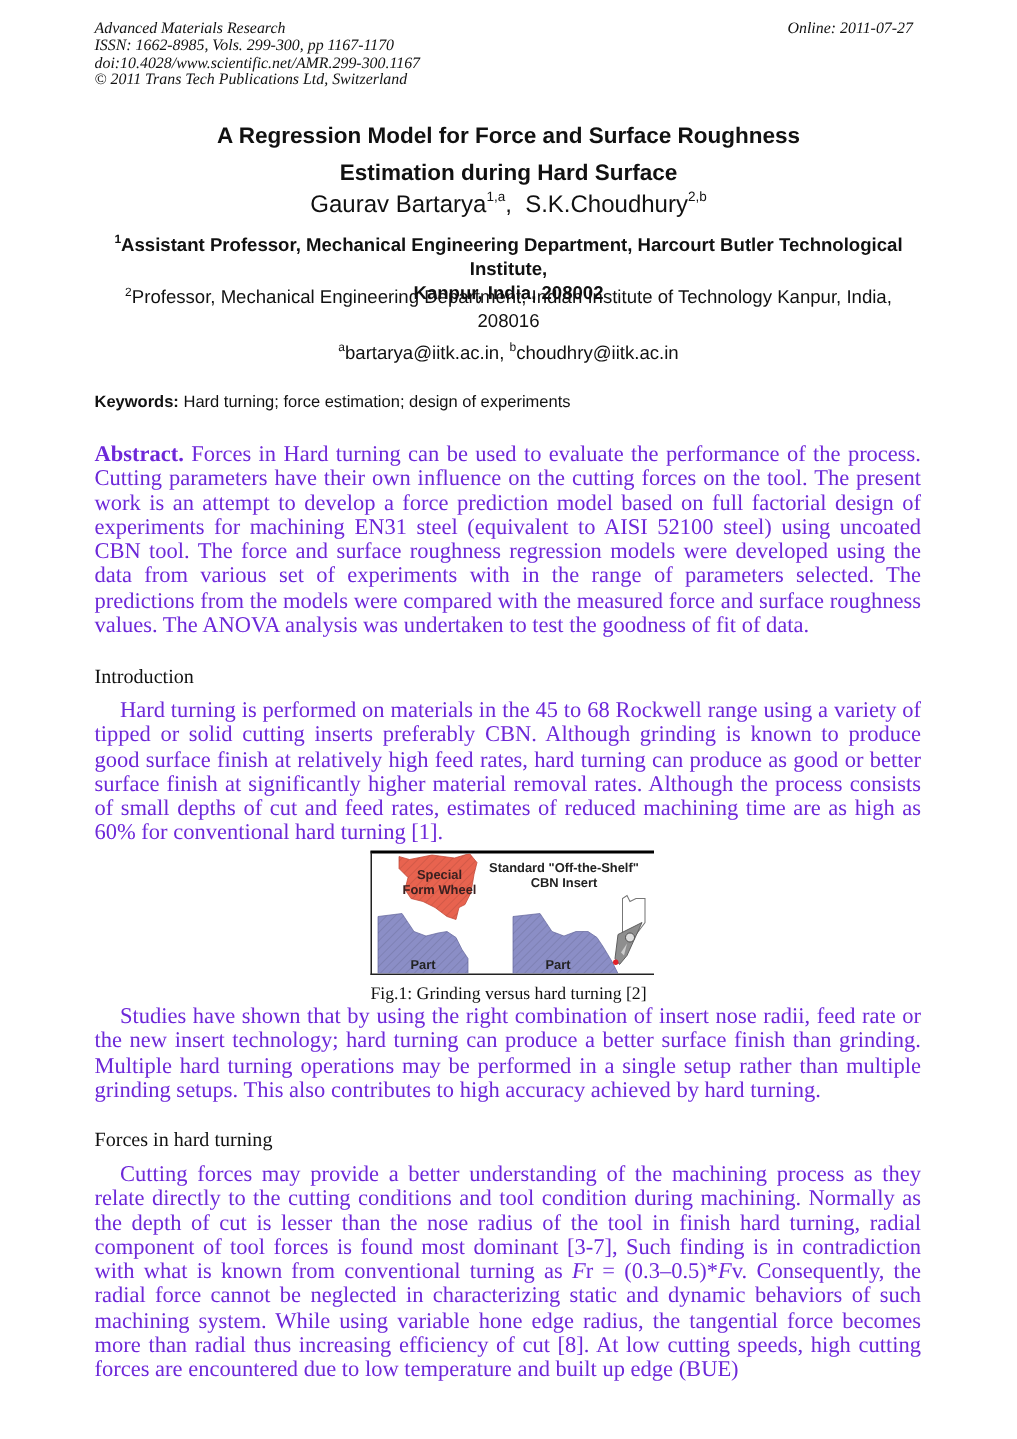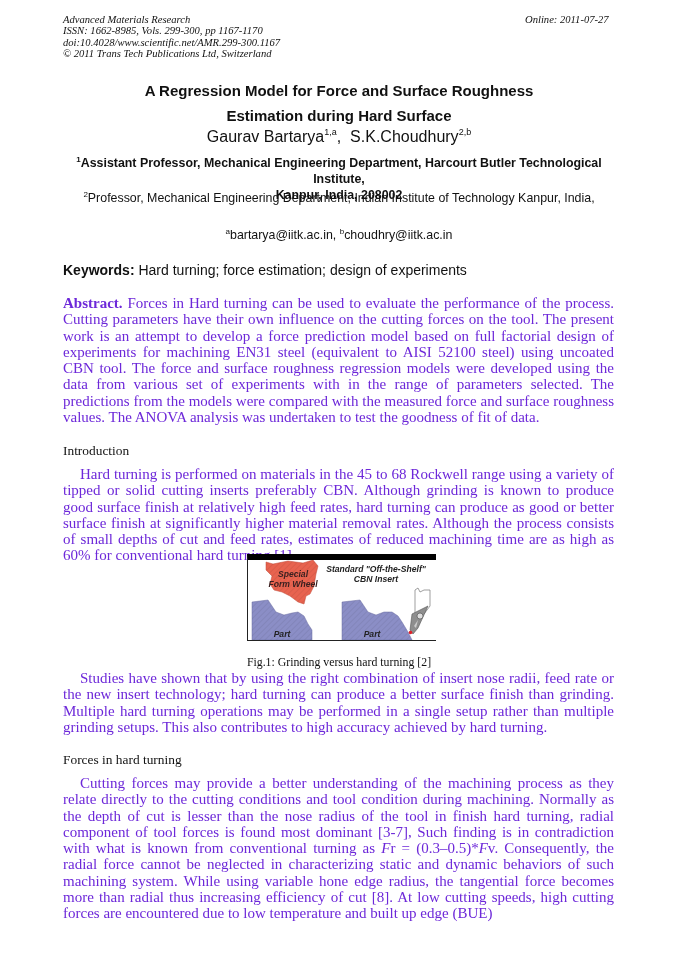--- a/index.html
+++ b/index.html
@@ -24,42 +24,42 @@
       font-family: "Liberation Sans", sans-serif; font-size: 16px; color: #111;
     }
     .authors sup, .affil sup { font-size: 9px; vertical-align: 7px; line-height: 0; }
     .affil {
       left: 60px; width: 558px; text-align: center;
       font-family: "Liberation Sans", sans-serif; font-size: 12.4px; line-height: 16px; color: #111;
     }
     .affil sup { font-size: 8px; vertical-align: 5px; }
     .keywords {
       left: 63px; top: 262px;
-      font-family: "Liberation Sans", sans-serif; font-size: 14px; color: #111;
+      font-family: "Liberation Sans", sans-serif; font-size: 11px; color: #111;
     }
     .keywords b { font-weight: bold; }
     .body-text {
       left: 63px; width: 551px;
       font-family: "Liberation Serif", serif; font-size: 15px; line-height: 16.3px;
       text-align: justify; color: #6d28d9;
     }
     .body-text b { font-weight: bold; }
     .indent { text-indent: 17px; }
     .section-head {
       left: 63px;
       font-family: "Liberation Serif", serif; font-weight: normal; font-size: 13.4px; color: #111;
     }
     .caption {
       left: 60px; width: 558px; text-align: center; top: 655px;
       font-family: "Liberation Serif", serif; font-size: 11.8px; color: #111;
     }
     .figure {
-      left: 247px; top: 554px; width: 188px; height: 80px;
-      border-left: 1px solid #222; border-top: 6px solid #000000; border-bottom: 1px solid #222;
-      background: #fff; overflow: hidden; font-style: italic;
+      left: 247px; top: 567px; width: 188px; height: 80px;
+      border-left: 1px solid #222; border-top: 2px solid #000000; border-bottom: 1px solid #222;
+      background: #fff; overflow: hidden;
     }
     .figure svg { display: block; }
     .fig-label {
       font-family: "Liberation Sans", sans-serif; font-weight: bold; font-size: 8.6px;
     }
     i.var { font-style: italic; }
   </style>
 </head>
 <body>
 
@@ -77,20 +77,21 @@
 <div class="abs authors">
   <span>Gaurav Bartarya</span><sup>1,a</sup><span>,&nbsp;&nbsp;</span><span>S.K.Choudhury</span><sup>2,b</sup>
 </div>
 
 <div class="abs affil" style="top:155px;font-weight:bold;">
   <div><sup>1</sup><span>Assistant Professor, Mechanical Engineering Department, Harcourt Butler Technological Institute,</span></div>
   <div>Kanpur, India, 208002</div>
 </div>
 <div class="abs affil" style="top:190px;">
   <div><sup>2</sup><span>Professor, Mechanical Engineering Department, Indian Institute of Technology Kanpur, India,</span></div>
+  <div>208016</div>
 </div>
 <div class="abs affil" style="top:227px;">
   <sup>a</sup><span>bartarya@iitk.ac.in</span><span>, </span><sup>b</sup><span>choudhry@iitk.ac.in</span>
 </div>
 
 <div class="abs keywords">
   <b>Keywords:</b><span> Hard turning; force estimation; design of experiments</span>
 </div>
 
 <div class="abs body-text" style="top:295px;">

